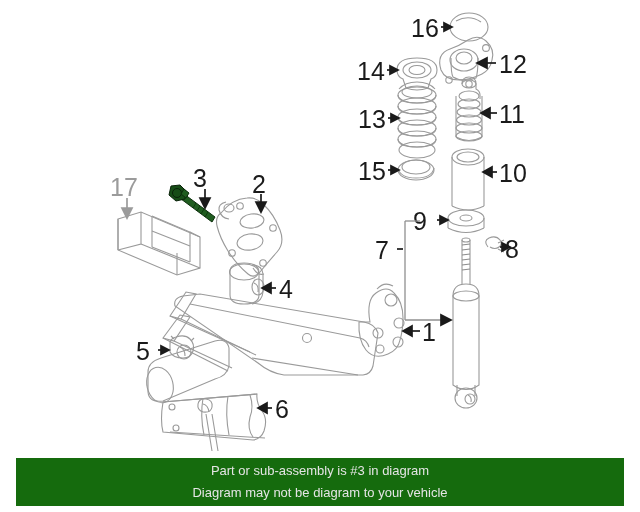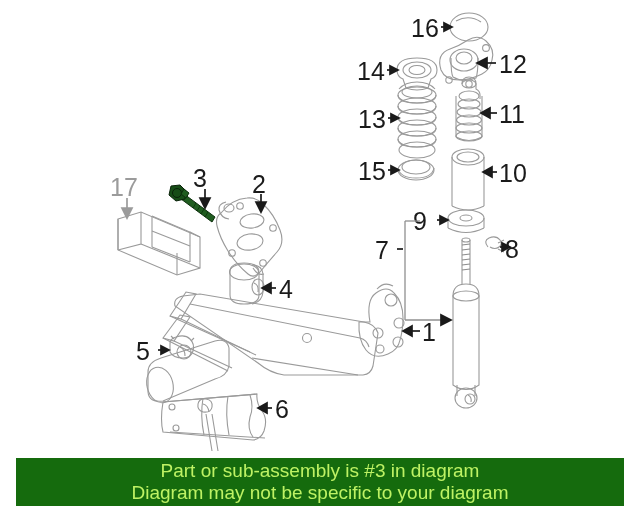--- a/index.html
+++ b/index.html
@@ -35,23 +35,23 @@
     width: 608px;
     height: 48px;
     background: #156b0d;
     box-sizing: border-box;
     display: flex;
     flex-direction: column;
     align-items: center;
     justify-content: center;
   }
   .banner-line {
-    color: #bef264;
+    color: #e5e5e5;
     font-family: "Liberation Sans", sans-serif;
-    font-size: 19px;
+    font-size: 13px;
     line-height: 22px;
     letter-spacing: 0px;
     white-space: nowrap;
     text-align: right;
   }
   
   .lbl {
     font-family: "Liberation Sans", sans-serif;
     font-size: 25px;
     fill: #1a1a1a;
@@ -349,16 +349,16 @@
     <g>
       <line class="ar" x1="272" y1="408" x2="264" y2="408"></line>
       <polygon class="ar" points="258,408 267,403 267,413"></polygon>
     </g>
     <text class="lbl" x="275" y="418">6</text>
 
   </svg>
 
   <div class="banner">
     <div class="banner-line">Part or sub-assembly is #3 in diagram</div>
-    <div class="banner-line">Diagram may not be specific to your diagram</div>
+    <div class="banner-line">Diagram may not be diagram to your vehicle</div>
   </div>
 
 </div>
 
 </body></html>

